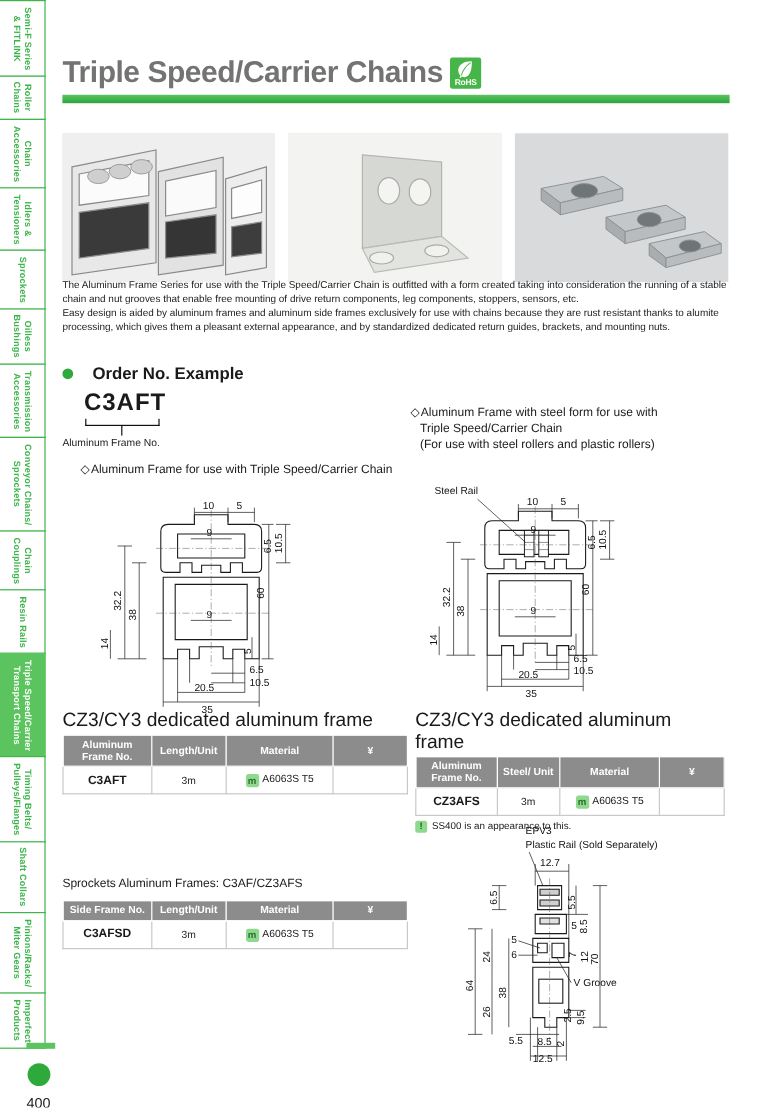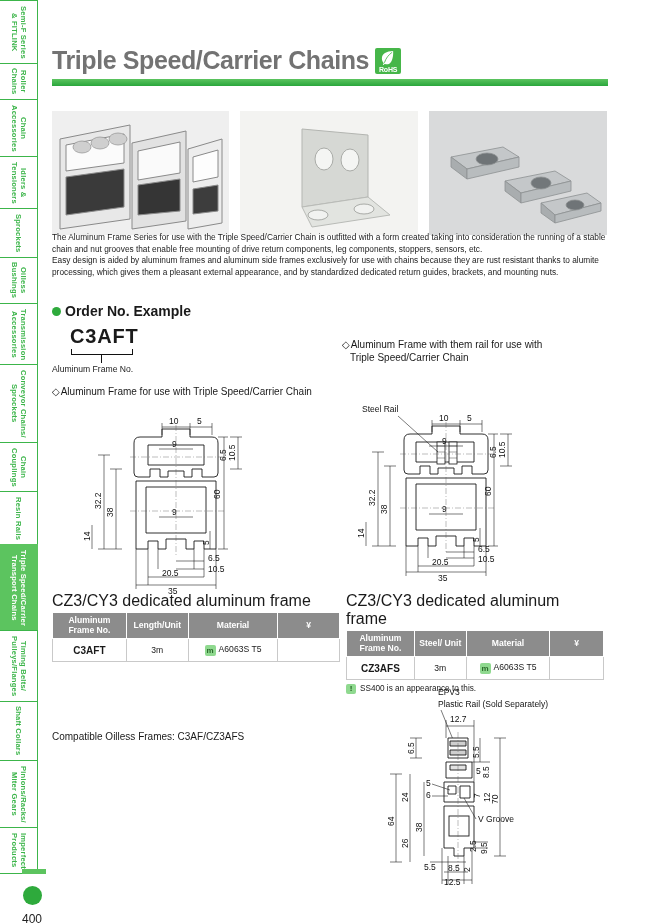--- a/index.html
+++ b/index.html
@@ -60,40 +60,40 @@
   .photo.p1 { width: 177px; }
   .photo.p2 { width: 178px; }
   .photo.p3 { width: 178px; }
 
   
   .intro { position: absolute; left: 52px; top: 232px; width: 556px;
     font-size: 8.3px; line-height: 11.6px; color: #222; }
 
   
   .order-heading { position: absolute; left: 52px; top: 303px;
-    display: flex; align-items: center; gap: 4px;
+    display: flex; align-items: center; gap: 16px;
     font-size: 14px; font-weight: bold; }
   .bullet-dot { width: 9px; height: 9px; border-radius: 50%; background: #2eaa3c; }
 
   .ordercode { position: absolute; left: 70px; top: 325px;
     font-size: 20px; font-weight: bold; letter-spacing: .8px; }
   .bracket { position: absolute; left: 71px; top: 349px; width: 62px; height: 6px;
     border-left: 1.4px solid #111; border-right: 1.4px solid #111;
     border-bottom: 1.4px solid #111; }
   .bracket-stem { position: absolute; left: 101px; top: 355px; width: 1.4px; height: 8px;
     background: #111; }
   .ordercode-label { position: absolute; left: 52px; top: 364px;
     font-size: 8.6px; }
 
   
   .subhead { font-size: 10px; line-height: 13px; }
   .subhead .dia { margin-right: 1px; }
   .subhead .ind { display: block; padding-left: 8px; }
 
-  #sub-left  { position: absolute; left: 52px; top: 385px; width: 290px; }
+  #sub-left  { position: absolute; left: 52px; top: 385px; width: 290px; text-align: center; }
   #sub-right { position: absolute; left: 342px; top: 338px; width: 270px; }
 
   
   .dwg { position: absolute; }
   #dwg-left  { left: 52px;  top: 413px; width: 290px; height: 182px; }
   #dwg-right { left: 352px; top: 396px; width: 250px; height: 186px; }
   #dwg-epv   { left: 386px; top: 686px; width: 215px; height: 200px; }
 
   
   .tbl-cap { font-size: 16px; margin-bottom: 2px; }
@@ -287,22 +287,23 @@
   <div class="ordercode">C3AFT</div>
   <div class="bracket"></div>
   <div class="bracket-stem"></div>
   <div class="ordercode-label">Aluminum Frame No.</div>
 
   <div class="subhead" id="sub-left">
     <span class="dia">◇</span><span>Aluminum Frame for use with Triple Speed/Carrier Chain</span>
   </div>
 
   <div class="subhead" id="sub-right">
-    <span class="dia">◇</span><span>Aluminum Frame with them rail for use with</span>
+    <span class="dia">◇</span><span>Aluminum Frame with steel form for use with</span>
     <span class="ind">Triple Speed/Carrier Chain</span>
+    <span class="ind">(For use with steel rollers and plastic rollers)</span>
   </div>
 
   <div class="dwg" id="dwg-left">
     <svg viewBox="0 0 290 182" width="290" height="182">
 
       <g class="prof">
         <path d="M88 24 L110 24 L110 16 L138 16 L138 24 L160 24
                  Q166 24 166 30 L166 60 Q166 64 162 64 L150 64 L150 56 L140 56 L140 64
                  L132 64 L132 58 L116 58 L116 64 L108 64 L108 56 L98 56 L98 64 L86 64
                  Q82 64 82 60 L82 30 Q82 24 88 24 Z"></path>
@@ -528,22 +529,42 @@
           <td></td>
         </tr>
       </tbody>
     </table>
     <div class="note">
       <span class="note-icon">!</span>
       <span>SS400 is an appearance to this.</span>
     </div>
   </div>
 
-  <div id="compat">Compatible Oilless Frames: C3AF/CZ3AFS</div>
-
+  <div id="compat">Sprockets Aluminum Frames: C3AF/CZ3AFS</div>
+
+  <div id="tbl-side">
+    <table class="spec">
+      <thead>
+        <tr>
+          <th style="width:74px">Side Frame No.</th>
+          <th style="width:62px">Length/Unit</th>
+          <th style="width:90px">Material</th>
+          <th style="width:62px">¥</th>
+        </tr>
+      </thead>
+      <tbody>
+        <tr>
+          <td class="code">C3AFSD</td>
+          <td>3m</td>
+          <td><span class="mbadge">m</span><span>A6063S T5</span></td>
+          <td></td>
+        </tr>
+      </tbody>
+    </table>
+  </div>
 
   <div class="dwg" id="dwg-epv">
     <svg viewBox="0 0 215 200" width="215" height="200">
 
       <text class="dlt" x="52" y="9">EPV3</text>
       <text class="dlt" x="52" y="21">Plastic Rail (Sold Separately)</text>
       <line class="dl" x1="55" y1="24" x2="68" y2="56"></line>
 
       <g class="prof">
 

